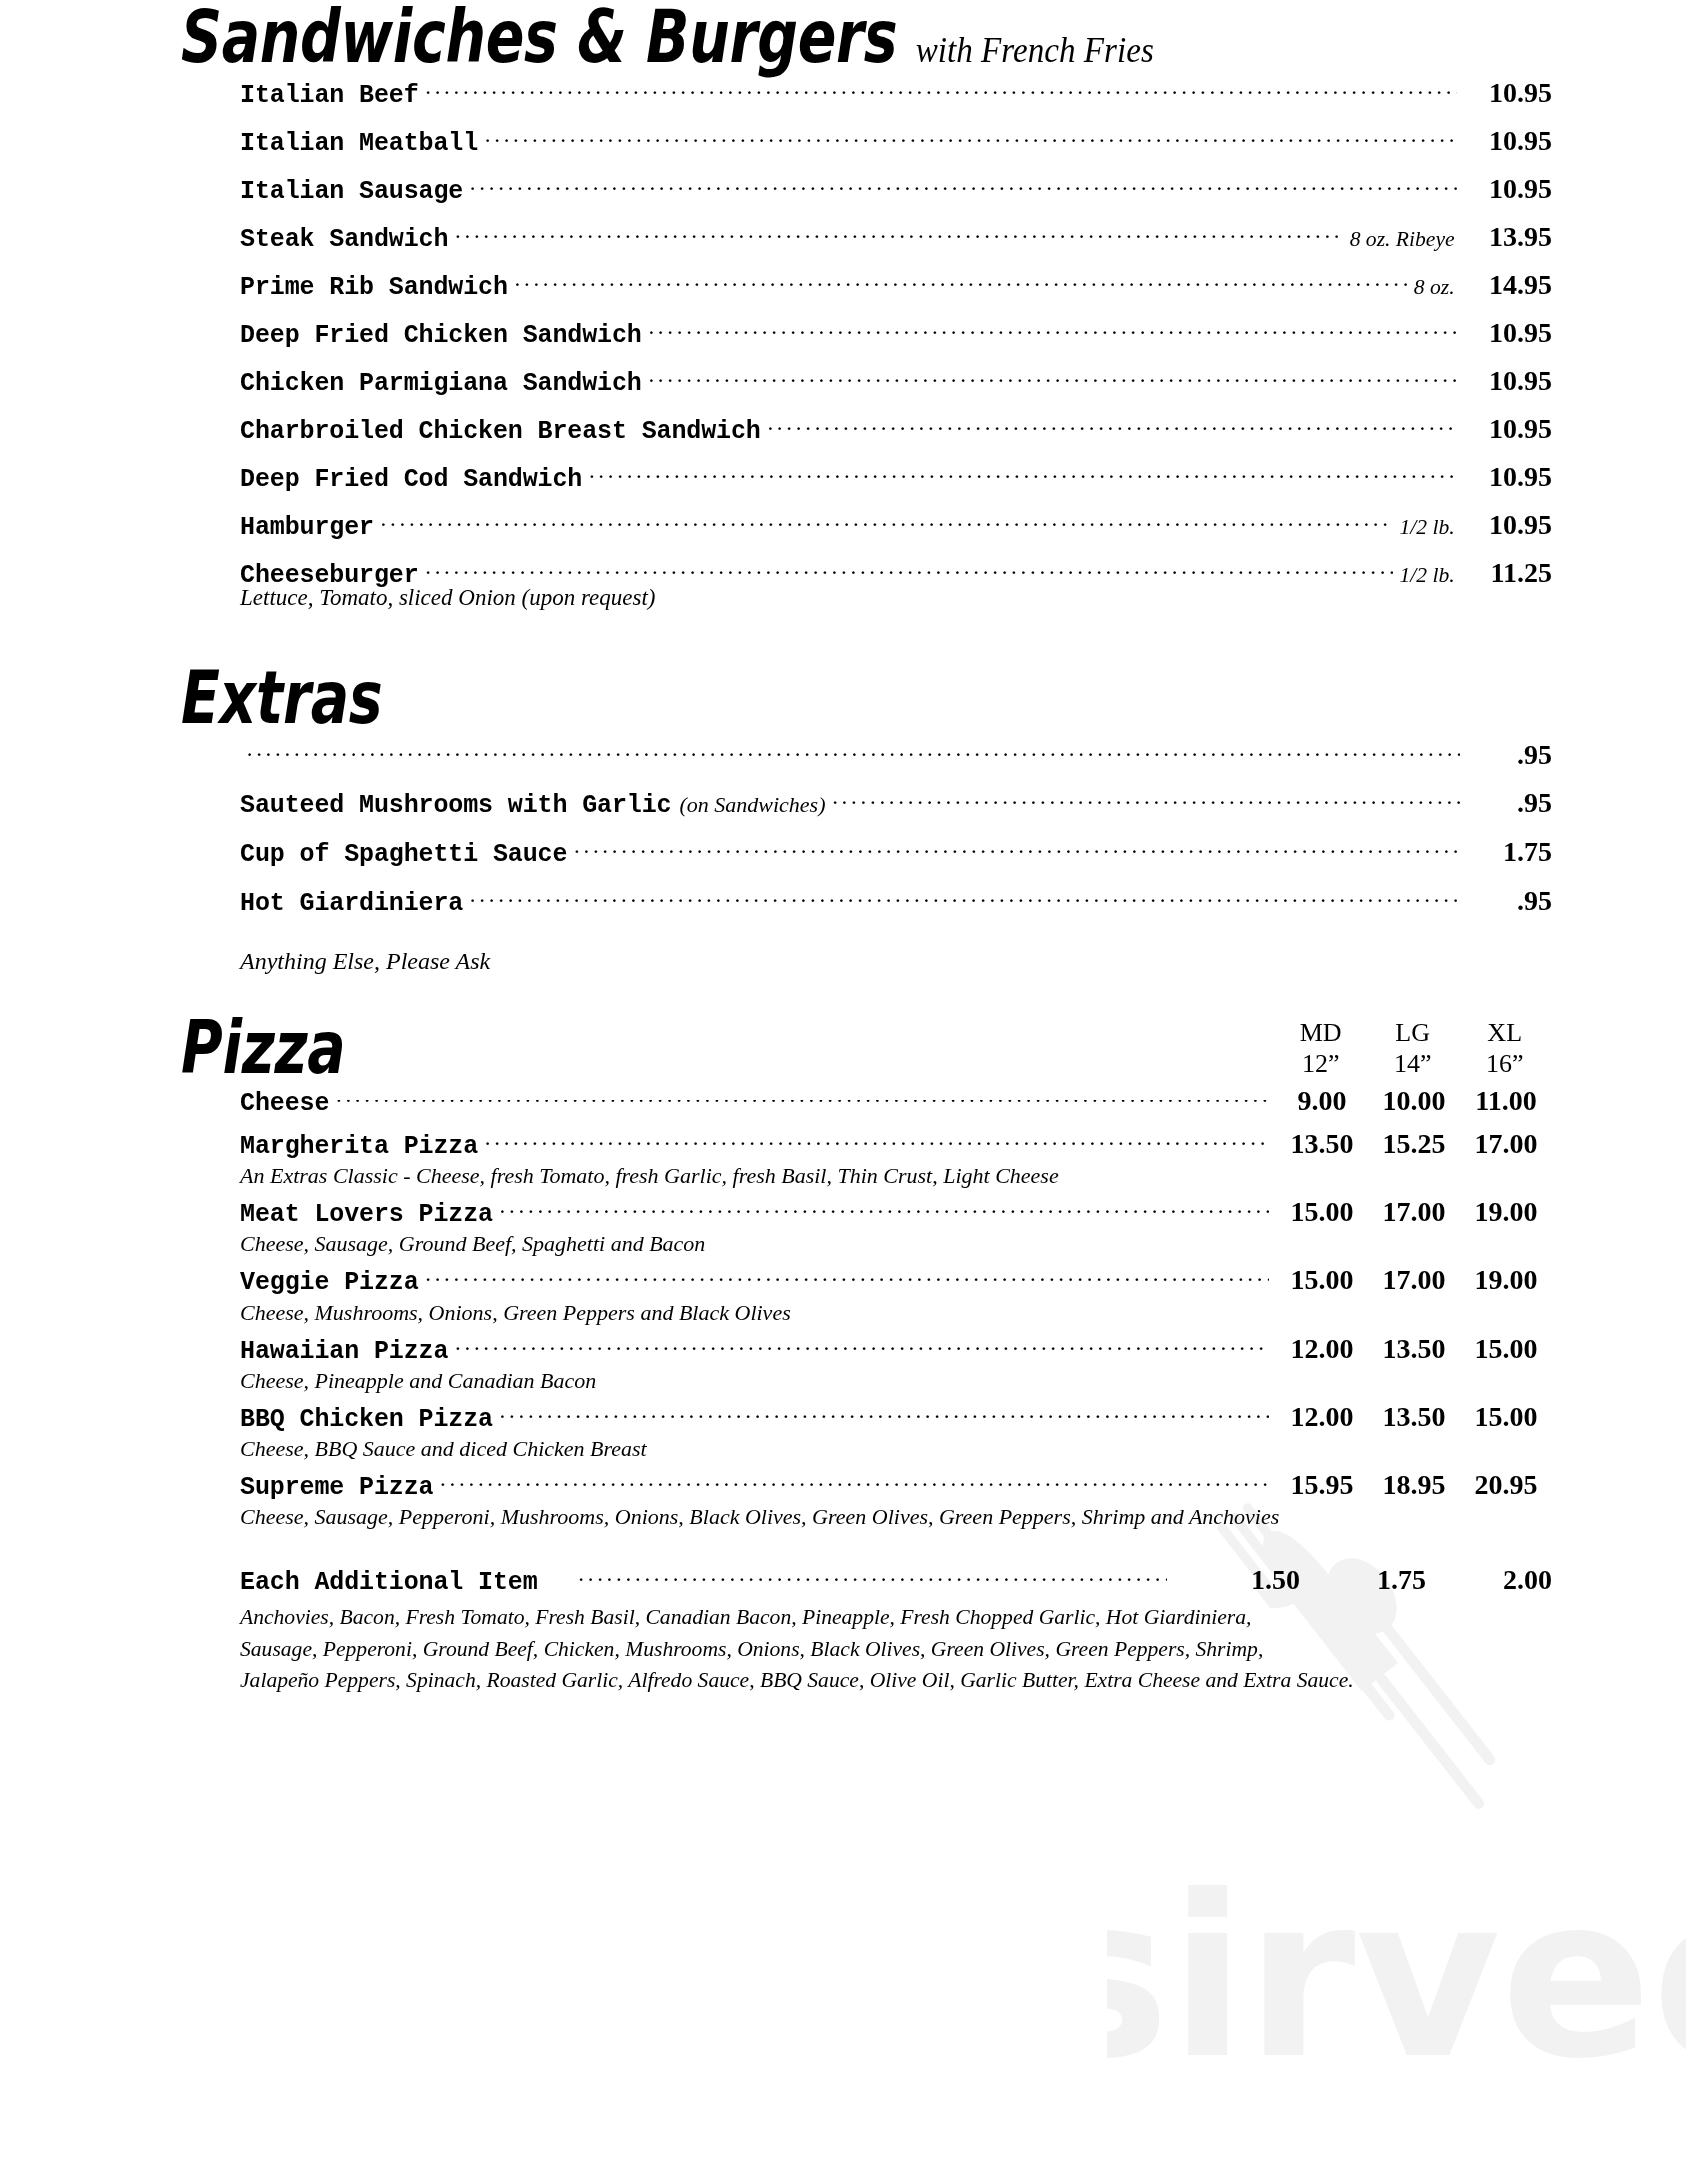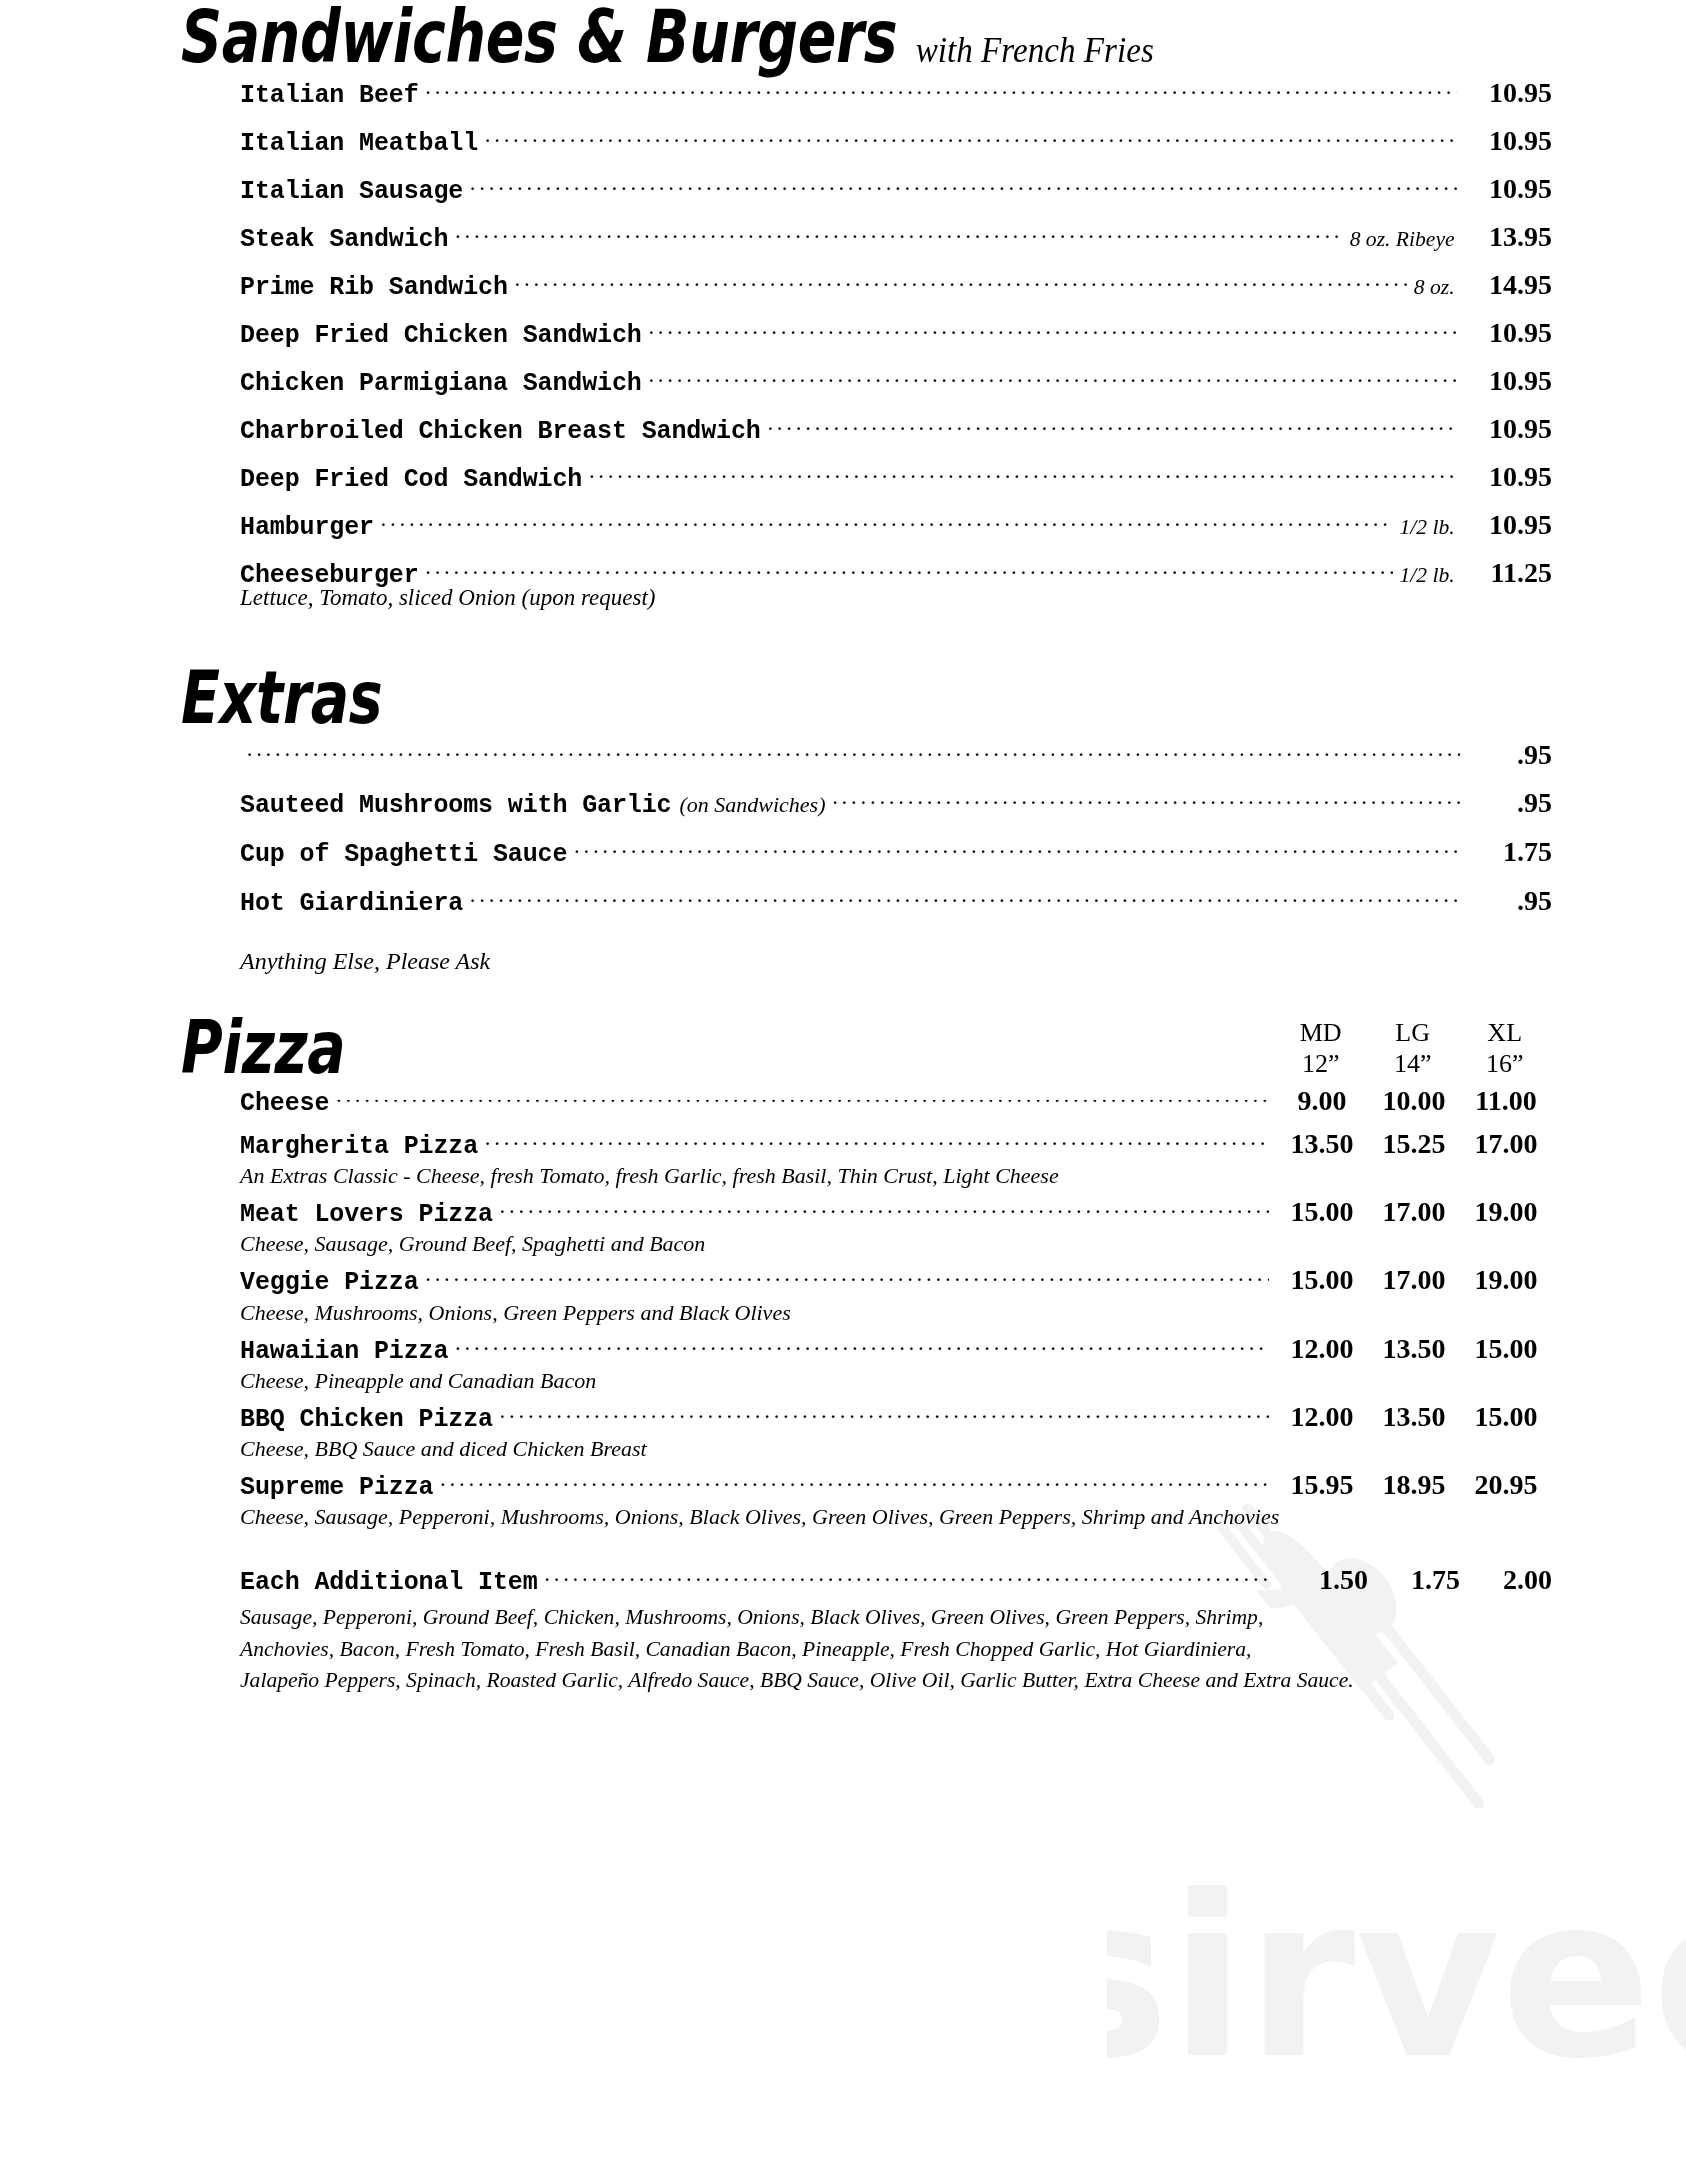--- a/index.html
+++ b/index.html
@@ -168,21 +168,21 @@
     font-style: italic;
     font-size: 22px;
     padding-left: 51px;
     margin-top: 1.3px;
     margin-bottom: 5.4px;
     line-height: 1.3;
   }
   .gap-sm { height: 9.4px; }
 
   #addl-block { margin-top: 32px; }
-  #addl-row { padding-left: 51px; }
+  #addl-row { padding-left: 51px; gap: 34px; }
   #addl-row .price { width: 92px; }
   #addl-desc {
     font-style: italic;
     font-size: 21.6px;
     padding-left: 51px;
     margin-top: 5.4px;
     line-height: 1.45;
   }
   #addl-desc div { white-space: nowrap; }
 </style>
@@ -425,22 +425,22 @@
 
     <div id="addl-block">
       <div class="row" id="addl-row">
         <span class="name">Each Additional Item</span>
         <span class="leader"></span>
         <span class="price">1.50</span>
         <span class="price">1.75</span>
         <span class="price">2.00</span>
       </div>
       <div id="addl-desc">
+        <div>Anchovies, Bacon, Fresh Tomato, Fresh Basil, Canadian Bacon, Pineapple, Fresh Chopped Garlic, Hot Giardiniera,</div>
         <div>Sausage, Pepperoni, Ground Beef, Chicken, Mushrooms, Onions, Black Olives, Green Olives, Green Peppers, Shrimp,</div>
-        <div>Anchovies, Bacon, Fresh Tomato, Fresh Basil, Canadian Bacon, Pineapple, Fresh Chopped Garlic, Hot Giardiniera,</div>
         <div>Jalapeño Peppers, Spinach, Roasted Garlic, Alfredo Sauce, BBQ Sauce, Olive Oil, Garlic Butter, Extra Cheese and Extra Sauce.</div>
       </div>
     </div>
 
   </div>
 
 </div>
 
 
 </body></html>

